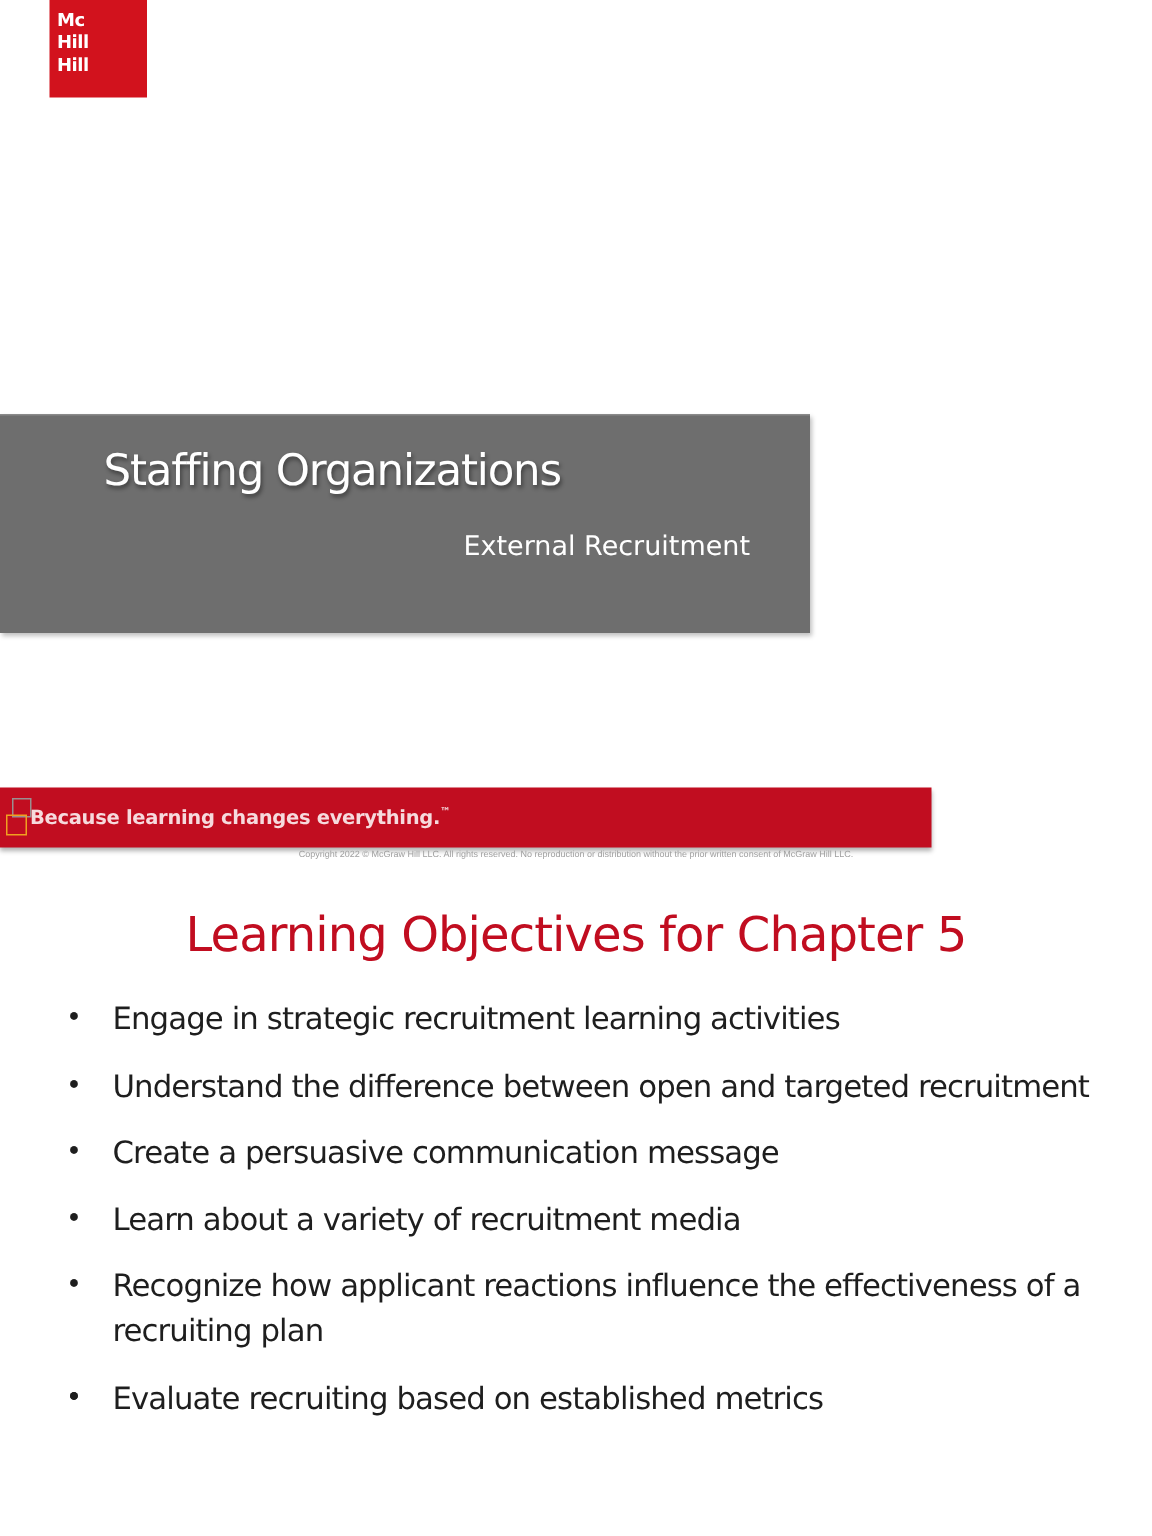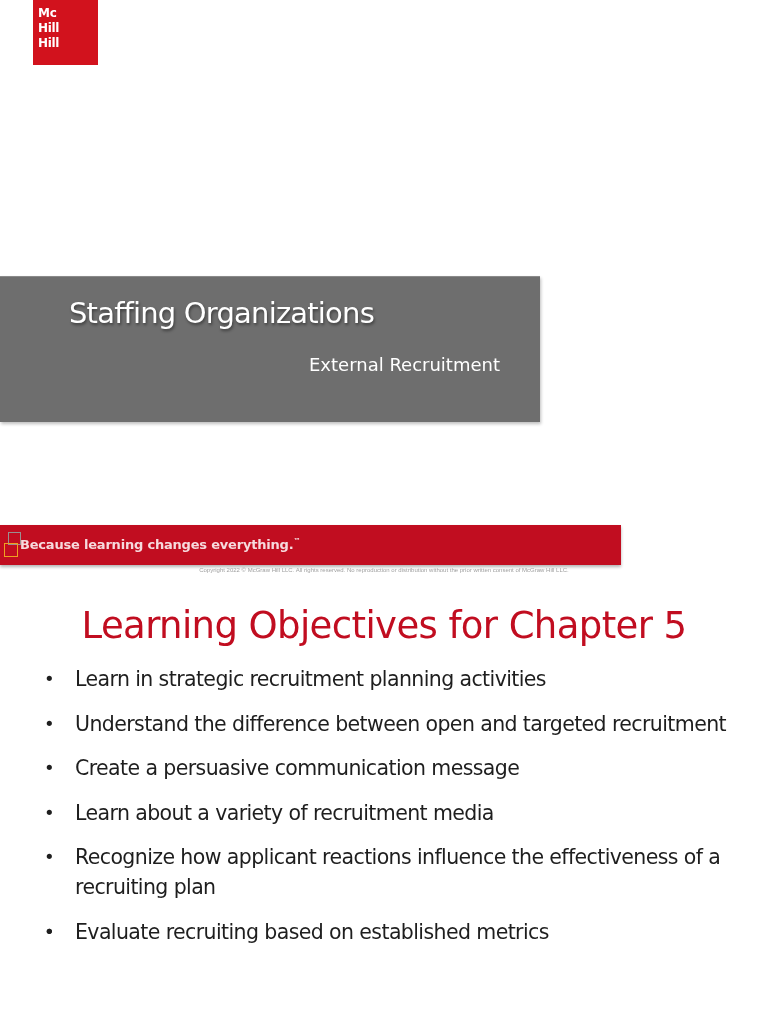--- a/index.html
+++ b/index.html
@@ -139,21 +139,21 @@
     }
 
     
     .obj-title {
       position: absolute;
       left: 0;
       width: 768px;
       top: 28px;
       text-align: center;
       font-family: "DejaVu Sans", sans-serif;
-      font-size: 37px;
+      font-size: 32px;
       color: #c10d20;
       letter-spacing: -0.6px;
       white-space: nowrap;
     }
     .obj-list {
       position: absolute;
       left: 0;
       top: 88px;
       width: 768px;
       margin: 0;
@@ -206,21 +206,21 @@
   </div>
 
   <div class="copyright">Copyright 2022 © McGraw Hill LLC. All rights reserved. No reproduction or distribution without the prior written consent of McGraw Hill LLC.</div>
 </div>
 
 <div class="slide" id="slide-2">
   <div class="obj-title">Learning Objectives for Chapter 5</div>
   <ul class="obj-list">
     <li class="obj-item">
       <span class="obj-bullet">•</span>
-      <span>Learn in strategic recruitment planning activities</span>
+      <span>Engage in strategic recruitment learning activities</span>
     </li>
     <li class="obj-item">
       <span class="obj-bullet">•</span>
       <span>Understand the difference between open and targeted recruitment</span>
     </li>
     <li class="obj-item">
       <span class="obj-bullet">•</span>
       <span>Create a persuasive communication message</span>
     </li>
     <li class="obj-item">

